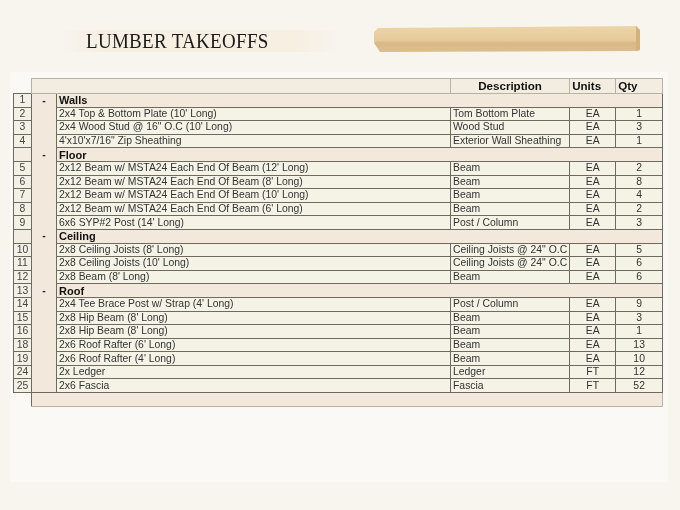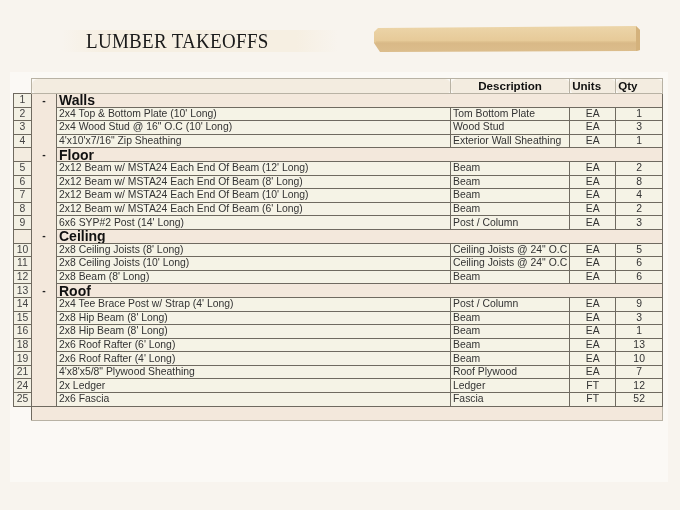--- a/index.html
+++ b/index.html
@@ -43,24 +43,24 @@
     col.c-name { width: 394px; }
     col.c-desc { width: 117px; }
     col.c-units { width: 46px; }
     col.c-qty { width: 47px; }
 
     td.num { background: #f3f1e5; text-align: center; color: #444; }
     td.num.blank { background: #f3ece0; }
     td.gutter { background: #f3e8dc; border-top: none !important; border-bottom: none !important; text-align: center; font-weight: bold; color: #222; }
     td.cell { background: #f5f3e6; }
     td.center { text-align: center; margin-top: 12px; }
-    tr.hdr td { background: #f3ece0; border-color: #b8b2a4; font-weight: bold; color: #111; font-size: 11.6px; height: 14px; border-radius: 6px; }
+    tr.hdr td { background: #f3ece0; border-color: #b8b2a4; font-weight: bold; color: #111; font-size: 11.6px; height: 14px; }
     tr.hdr td.empty-left { border-left: none; border-top: none; border-bottom: none; background: transparent; }
     tr.hdr td.c-desc-h { text-align: center; }
-    tr.group td.gname { background: #f3e8dc; font-weight: bold; color: #111; font-size: 14px; border-right: none; }
+    tr.group td.gname { background: #f3e8dc; font-weight: bold; color: #111; font-size: 11px; border-right: none; }
     tr.group td.gfill { background: #f3e8dc; border-left: none; border-right: none; }
     tr.group td.gfill.last { border-right: 1px solid #6f6a60; }
     tr.group td.gname, tr.group td.gfill { border-top: 1px solid #6f6a60; border-bottom: 1px solid #6f6a60; }
     tr.footer td { height: 13px; background: #f3e8dc; border-left: none; border-right: none; border-bottom: 1px solid #b8b2a4; }
     tr.footer td.fnum { background: transparent; border: none; }
     tr.footer td.fdash { border-left: 1px solid #6f6a60; }
     tr.footer td.flast { border-right: 1px solid #b8b2a4; }
   </style>
 </head>
 <body>
@@ -255,28 +255,20 @@
       </tr>
       <tr>
         <td class="num">19</td>
         <td class="gutter"></td>
         <td class="cell">2x6 Roof Rafter (4' Long)</td>
         <td class="cell">Beam</td>
         <td class="cell center">EA</td>
         <td class="cell center">10</td>
       </tr>
       <tr>
-        <td class="num">21</td>
-        <td class="gutter"></td>
-        <td class="cell">4'x8'x5/8" Plywood Sheathing</td>
-        <td class="cell">Roof Plywood</td>
-        <td class="cell center">EA</td>
-        <td class="cell center">7</td>
-      </tr>
-      <tr>
         <td class="num">24</td>
         <td class="gutter"></td>
         <td class="cell">2x Ledger</td>
         <td class="cell">Ledger</td>
         <td class="cell center">FT</td>
         <td class="cell center">12</td>
       </tr>
       <tr>
         <td class="num">25</td>
         <td class="gutter"></td>

